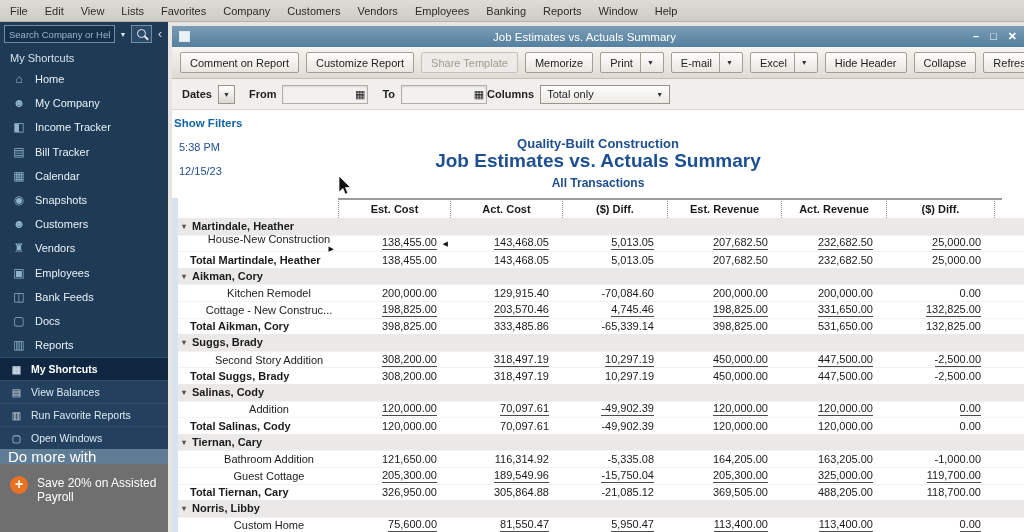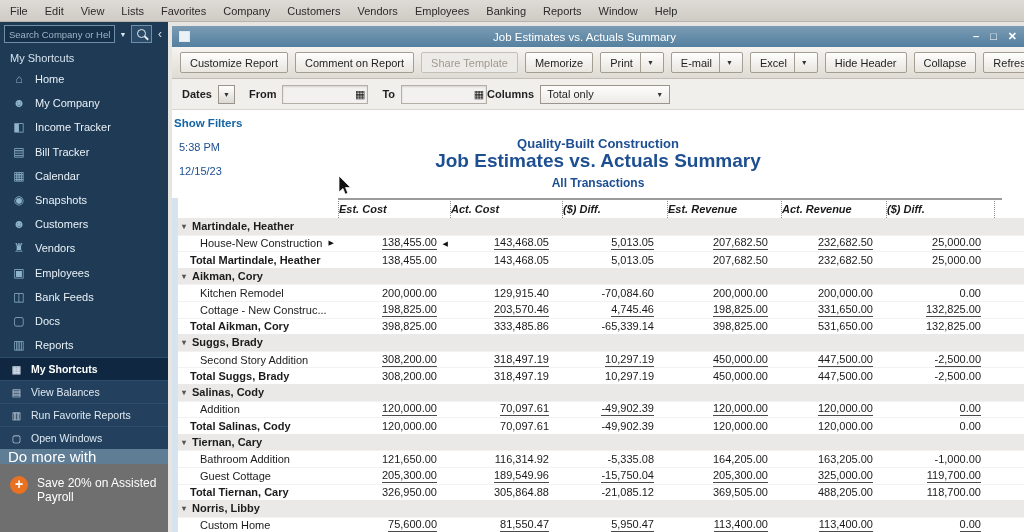--- a/index.html
+++ b/index.html
@@ -85,33 +85,33 @@
   .r-company,.r-title,.r-subtitle { position:absolute; left:0; right:0; text-align:center;
     color:#1d4f91; font-weight:bold; }
   .r-company { top:26px; font-size:13px; }
   .r-title { top:40px; font-size:19px; }
   .r-subtitle { top:66px; font-size:12px; }
   .r-rule { position:absolute; top:88px; left:166px; right:22px; border-top:2px solid #9b9b9b; }
   .l-strip { position:absolute; top:88px; left:0; bottom:0; width:6px; background:#d7e3ee; z-index:2; }
 
   .t-header { position:absolute; top:91px; left:0; right:0; height:17px;
     display:grid; grid-template-columns:166px 112px 112px 105px 114px 105px 108px 1fr; }
-  .t-header .hcell { font-size:11px; font-weight:bold; color:#1a1a1a; 
-    line-height:17px; border-left:1px dotted #8f8f8f;font-style:italic; }
+  .t-header .hcell { font-size:11px; font-weight:bold; color:#1a1a1a; text-align:center;
+    line-height:17px; border-left:1px dotted #8f8f8f; }
   .t-header .hname { border:none; }
   .t-header .hspacer { border-left:1px dotted #8f8f8f; }
 
   .t-rows { position:absolute; top:108px; left:0; right:0; bottom:0; overflow:hidden; }
   .row { height:16.6px; display:grid; grid-template-columns:166px 112px 112px 105px 114px 105px 108px 1fr;
     align-items:center; font-size:11px; color:#1b1b1b; }
   .row.group { display:flex; background:#eae9e7; font-weight:bold; padding-left:10px; align-items:center; }
   .row.group .tri { font-size:8px; color:#555; margin-right:6px; }
   .row.detail,.row.total { border-top:1px solid #f3f2f0; }
   .row .name { white-space:nowrap; overflow:hidden; display:flex; align-items:center; }
-  .row.detail .name { padding-left:28px; }
+  .row.detail .name { padding-left:28px;flex-direction:column; }
   .row.total .name { padding-left:18px; font-weight:bold; }
   .row .cell { text-align:right; padding-right:13px; white-space:nowrap; }
   .row .cell.markercell { padding-right:2px; }
   .u { border-bottom:1px solid #4a4a4a; display:inline-block; line-height:13px; }
   .marker-r { font-size:7px; margin-left:auto; padding-right:4px; color:#111; }
   .marker-l { font-size:7px; margin-left:3px; color:#111; width:8px; display:inline-block; }
 
   #cursor { position:absolute; left:338px; top:176px; z-index:50; }
 </style>
 </head>
@@ -223,24 +223,24 @@
     <span class="tb-title">Job Estimates vs. Actuals Summary</span>
     <span class="tb-controls">
       <span>–</span>
       <span>□</span>
       <span>✕</span>
     </span>
   </div>
 
   <div class="toolbar" id="toolbar">
       <div class="tbtn">
+        <span>Comment on Report</span>
+      </div>
+      <div class="tbtn">
         <span>Customize Report</span>
-      </div>
-      <div class="tbtn">
-        <span>Comment on Report</span>
       </div>
       <div class="tbtn disabled">
         <span>Share Template</span>
       </div>
       <div class="tbtn">
         <span>Memorize</span>
       </div>
       <div class="tbtn">
         <span>Print</span>
         <span class="caret">▼</span>

